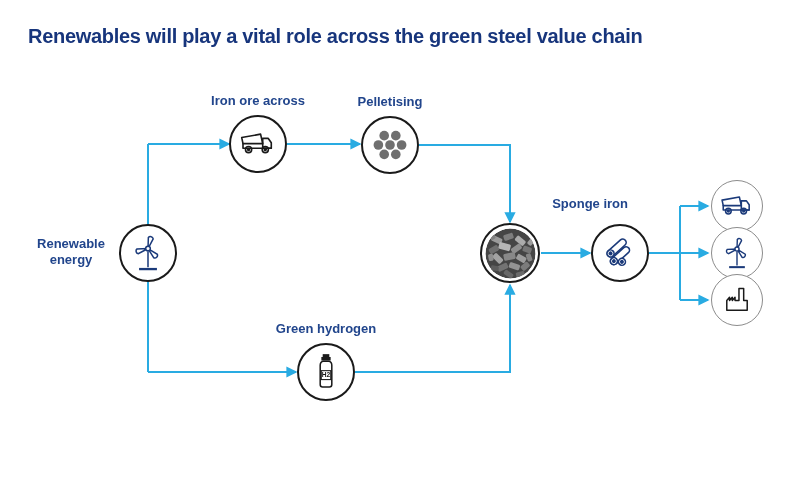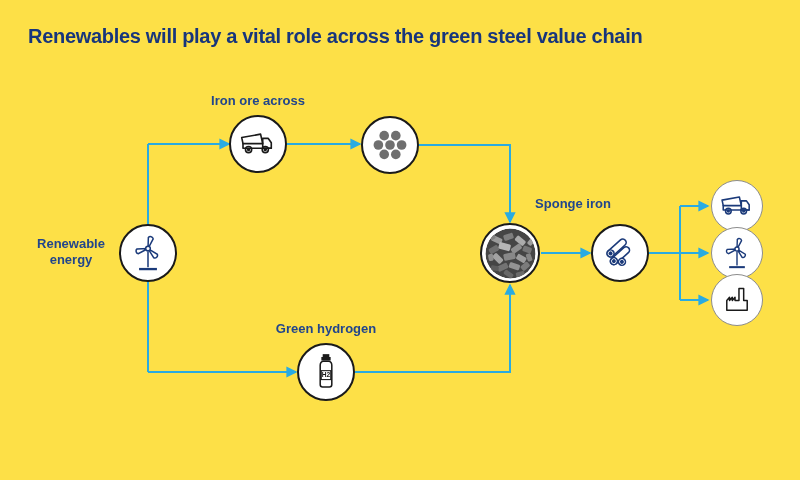--- a/index.html
+++ b/index.html
@@ -1,20 +1,20 @@
 <!DOCTYPE html>
 <html><head>
 <meta charset="utf-8">
 <style>
   html,body{margin:0;padding:0;background:#e9e9e9;font-family:"Liberation Sans","DejaVu Sans",sans-serif;}
-  #stage{position:relative;width:800px;height:480px;background:#fde047;overflow:hidden;margin:0 auto;}
+  #stage{position:relative;width:800px;height:480px;background:#ffffff;overflow:hidden;margin:0 auto;}
   #title{position:absolute;left:28px;top:25px;width:740px;font-size:20px;font-weight:bold;
          letter-spacing:-0.3px;color:#17357c;}
   .lbl{position:absolute;font-size:13px;font-weight:bold;color:#21458c;line-height:1.22;text-align:center;}
-  .lbl.left-align{text-align:center;}
+  .lbl.left-align{text-align:right;}
   #source{position:absolute;left:30px;top:452px;font-size:12px;color:#6b7f9e;}
   #connectors{position:absolute;left:0;top:0;}
   .node{position:absolute;box-sizing:border-box;background:#ffffff;border:2px solid #1a1a1a;
         border-radius:50%;display:flex;align-items:center;justify-content:center;}
   .node.main{width:58px;height:58px;}
   .node.photo{width:60px;height:60px;border-width:2.5px;padding:2px;}
   .node.outcome{width:52px;height:52px;border:1.5px solid #8c8c8c;}
   .node svg{display:block;}
 </style>
 </head>
@@ -83,20 +83,21 @@
         <circle cx="21.5" cy="17.5" r="5.4"></circle>
           <circle cx="34.5" cy="17.5" r="5.4"></circle>
         <circle cx="15" cy="28" r="5.4"></circle>
           <circle cx="28" cy="28" r="5.4"></circle>
           <circle cx="41" cy="28" r="5.4"></circle>
         <circle cx="21.5" cy="38.5" r="5.4"></circle>
           <circle cx="34.5" cy="38.5" r="5.4"></circle>
       </g>
     </svg>
   </div>
+  <div class="lbl" style="left:330px;top:94px;width:120px;">Pelletising</div>
 
   <div class="node main" style="left:297px;top:343px;">
     <svg width="50" height="50" viewBox="0 0 56 56">
       <rect x="24.3" y="8" width="7.4" height="3.2" fill="#1a1a1a"></rect>
       <rect x="22.8" y="11.2" width="10.4" height="4" fill="#1a1a1a"></rect>
       <path d="M21.5 20.5 Q21.5 16.5 25 16 H31 Q34.5 16.5 34.5 20.5 V42 Q34.5 44.8 31.8 44.8 H24.2 Q21.5 44.8 21.5 42 Z" stroke="#1a1a1a" stroke-width="1.7" fill="#ffffff"></path>
       <rect x="22.7" y="26.5" width="10.6" height="10" stroke="#1a1a1a" stroke-width="1.2" fill="none"></rect>
       <text x="28" y="34" font-size="7.4" font-weight="bold" fill="#1a1a1a" text-anchor="middle" font-family="Liberation Sans, sans-serif">H2</text>
     </svg>
   </div>

